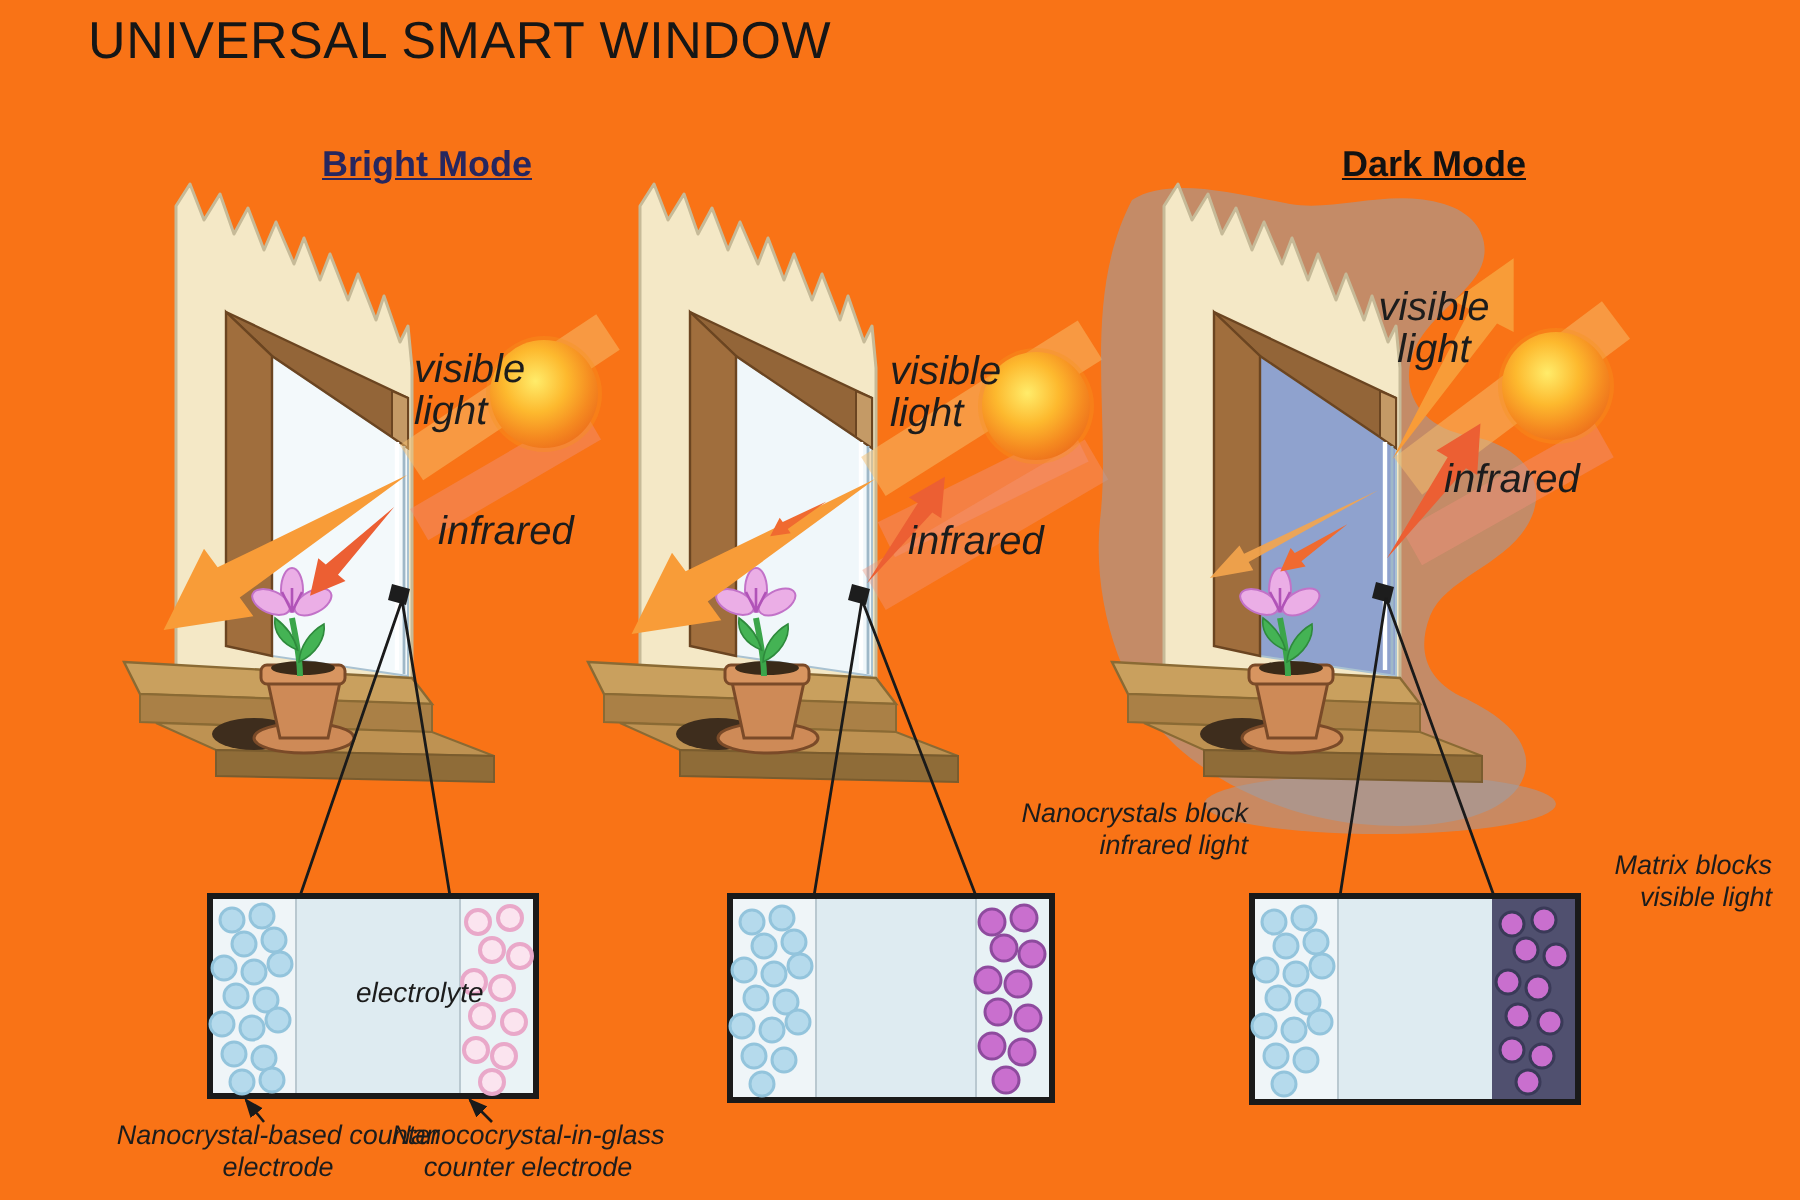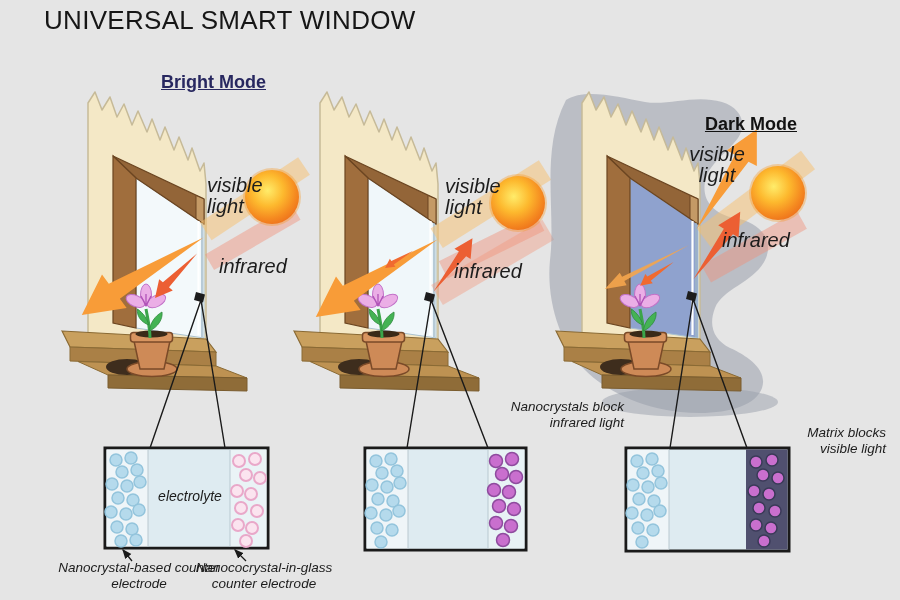--- a/index.html
+++ b/index.html
@@ -1,35 +1,35 @@
 <!DOCTYPE html>
 <html><head>
 <meta charset="utf-8">
 <style>
   html,body{margin:0;padding:0;background:#fff;}
-  #stage{position:relative;width:900px;height:600px;background:#e5e5e5;overflow:hidden;
+  #stage{position:relative;width:900px;height:600px;background:#f97316;overflow:hidden;
          font-family:"Liberation Sans",sans-serif;}
   #scene{position:absolute;left:0;top:0;}
   .txt{position:absolute;color:#1c1c1c;}
   .title{left:44px;top:5px;font-size:26px;font-weight:500;letter-spacing:.3px;color:#161616;}
   .mode-h{top:72px;width:160px;text-align:right;font-size:18px;font-weight:700;color:#121212;text-decoration:underline;}
   .mode-h.bright{left:106px;color:#27275F;}
   .mode-h.cool{left:338px;}
-  .mode-h.dark{left:637px;margin-top:42px;}
+  .mode-h.dark{left:603px;}
   .lbl{font-style:italic;font-size:20px;line-height:1.05;color:#1c1c1c;}
   .cap{font-style:italic;font-size:13.5px;line-height:1.18;text-align:right;color:#1c1c1c;}
   .v1{left:207px;top:175px;width:56px;}
   .i1{left:219px;top:256px;}
   .v2{left:445px;top:176px;width:56px;}
   .i2{left:454px;top:261px;}
   .v3{left:688px;top:144px;width:58px;text-align:center;}
   .i3{left:722px;top:230px;}
   .cap2{left:510px;top:399px;width:114px;}
   .cap3{left:772px;top:413px;width:114px;margin-top:12px;}
-  .electrolyte{left:150px;top:489px;width:80px;text-align:center;font-size:14px;}
+  .electrolyte{left:150px;top:489px;width:80px;font-size:14px;padding-left:28px;}
   .elbl{font-style:italic;font-size:13.5px;line-height:1.2;text-align:center;}
   .lblC{left:55px;top:560px;width:168px;}
   .lblW{left:178px;top:560px;width:172px;}
 </style>
 </head>
 <body>
 
 <div id="stage">
 
 <svg id="scene" width="900" height="600" viewBox="0 0 900 600">

